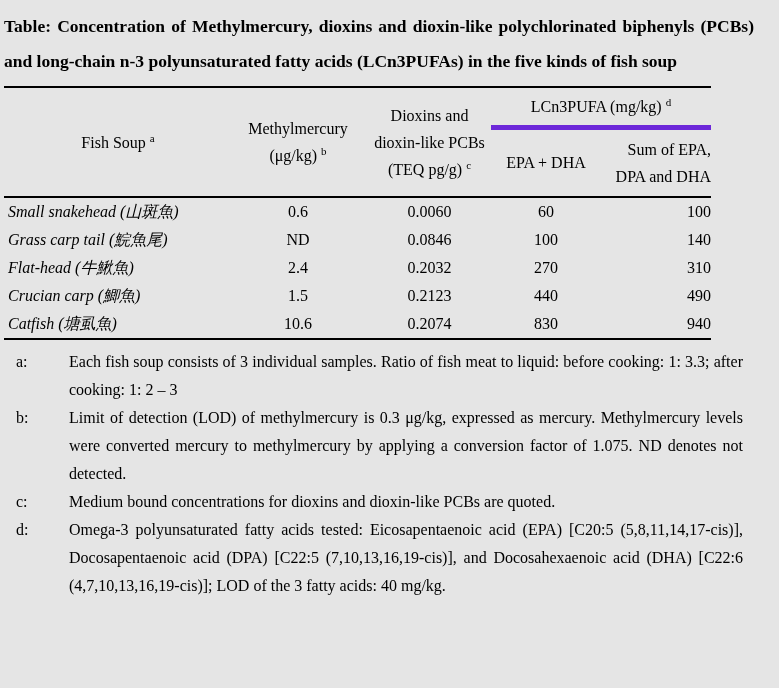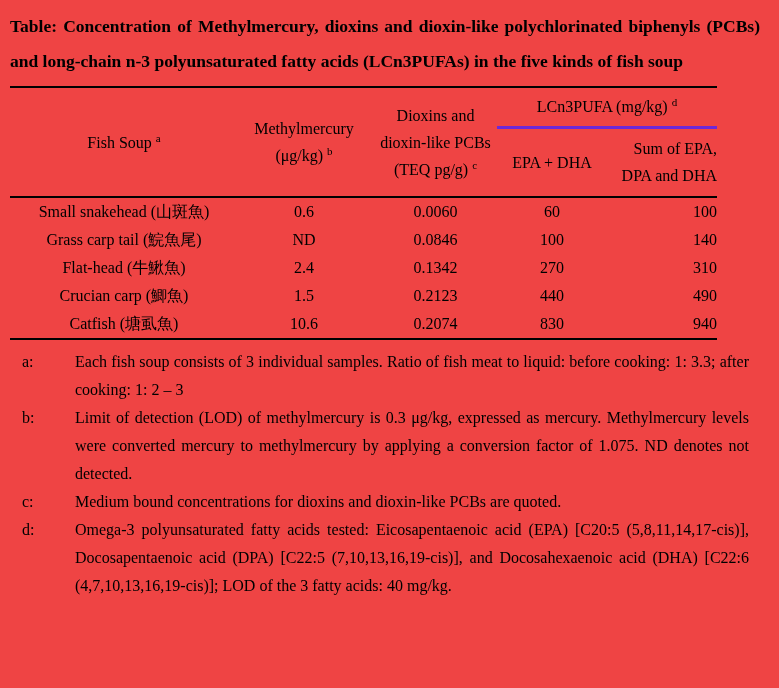--- a/index.html
+++ b/index.html
@@ -1,24 +1,24 @@
 <!DOCTYPE html>
 <html><head>
 <meta charset="utf-8">
 <style>
   * { box-sizing: border-box; }
   html, body { margin: 0; padding: 0; background: #ffffff; }
   .page {
     width: 779px;
     height: 688px;
-    background: #ef4444;
+    background: #e5e5e5;
     color: #000000;
     font-family: "Liberation Serif", "DejaVu Serif", serif;
     font-size: 16px;
-    padding: 9px 14px 0 10px;
+    padding: 9px 14px 0 4px;
     overflow: hidden;
     position: relative;
   }
   .title {
     margin: 0;
     width: 750px;
     font-size: 17.5px;
     font-weight: bold;
     line-height: 35px;
     text-align: justify;
@@ -32,31 +32,31 @@
   }
   table.data-table { border-top: 2px solid #000; }
   thead th {
     font-weight: normal;
     text-align: center;
     vertical-align: middle;
     line-height: 27px;
     padding: 0;
   }
   thead th.col-fish { text-align: center; padding-left: 4px; }
-  thead th.group-header { height: 40px; border-bottom: 3px solid #6d28d9; }
+  thead th.group-header { height: 40px; border-bottom: 5px solid #6d28d9; }
   thead tr.subhead th { height: 70px; }
   tbody { border-top: 2px solid #000; border-bottom: 2px solid #000; }
   tbody td {
     text-align: center;
     height: 28px;
     line-height: 28px;
     padding: 0;
     vertical-align: middle;
   }
-  tbody td.col-fish { text-align: center; padding-left: 4px; }
+  tbody td.col-fish { text-align: left; padding-left: 4px; font-style: italic; }
   .col-fish { width: 224px; }
   .col-mm   { width: 140px; }
   .col-dx   { width: 123px; }
   .col-epa  { width: 88px;  }
   .col-sum  { width: 132px; text-align: right; }
   thead th.col-epa { padding: 0 9px; }
   sup {
     font-size: 11px;
     line-height: 0;
     vertical-align: super;
@@ -112,21 +112,21 @@
       <tr>
         <td class="col-fish">Grass carp tail (鯇魚尾)</td>
         <td class="col-mm">ND</td>
         <td class="col-dx">0.0846</td>
         <td class="col-epa">100</td>
         <td class="col-sum">140</td>
       </tr>
       <tr>
         <td class="col-fish">Flat-head (牛鰍魚)</td>
         <td class="col-mm">2.4</td>
-        <td class="col-dx">0.1342</td>
+        <td class="col-dx">0.2032</td>
         <td class="col-epa">270</td>
         <td class="col-sum">310</td>
       </tr>
       <tr>
         <td class="col-fish">Crucian carp (鯽魚)</td>
         <td class="col-mm">1.5</td>
         <td class="col-dx">0.2123</td>
         <td class="col-epa">440</td>
         <td class="col-sum">490</td>
       </tr>

